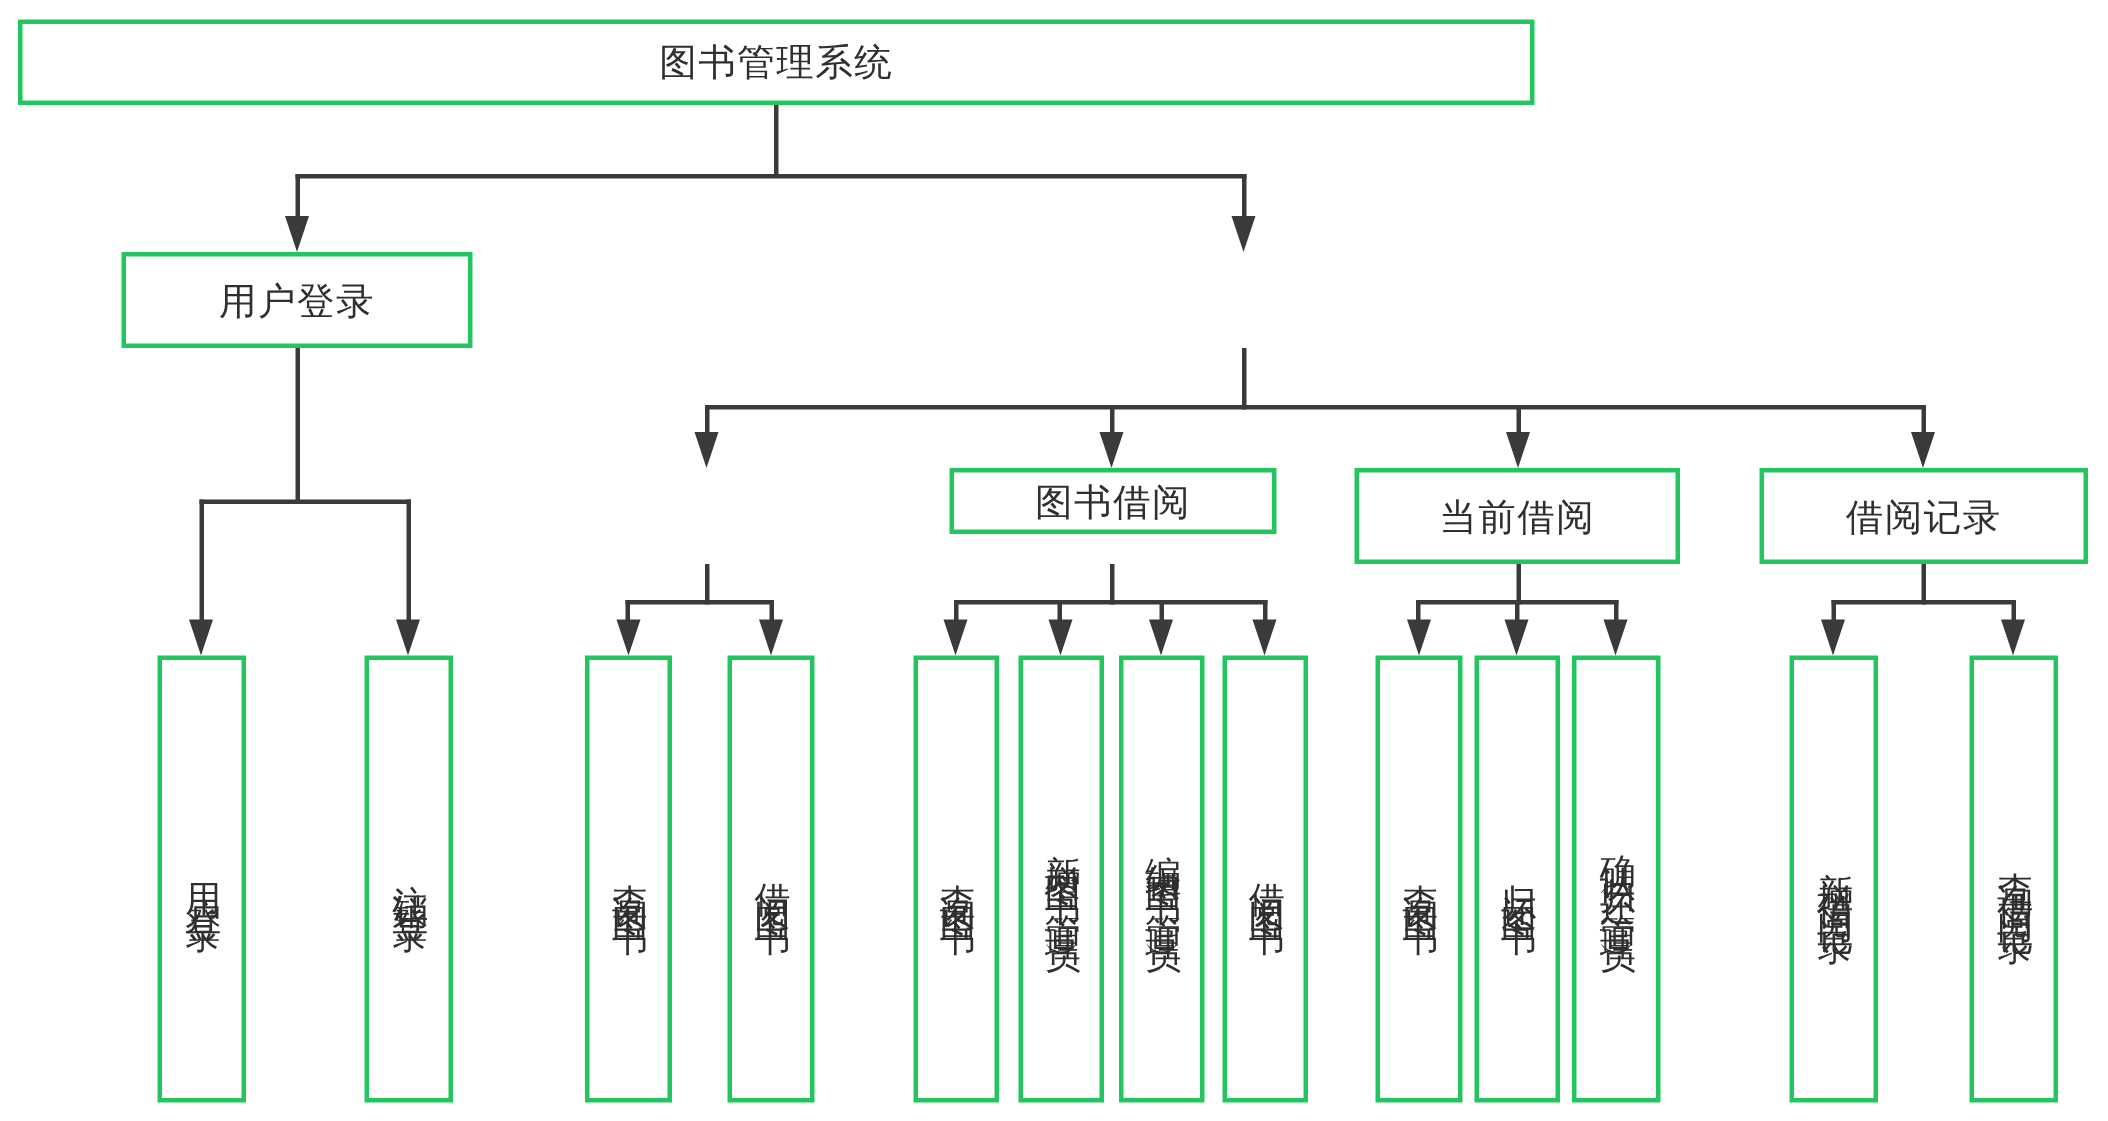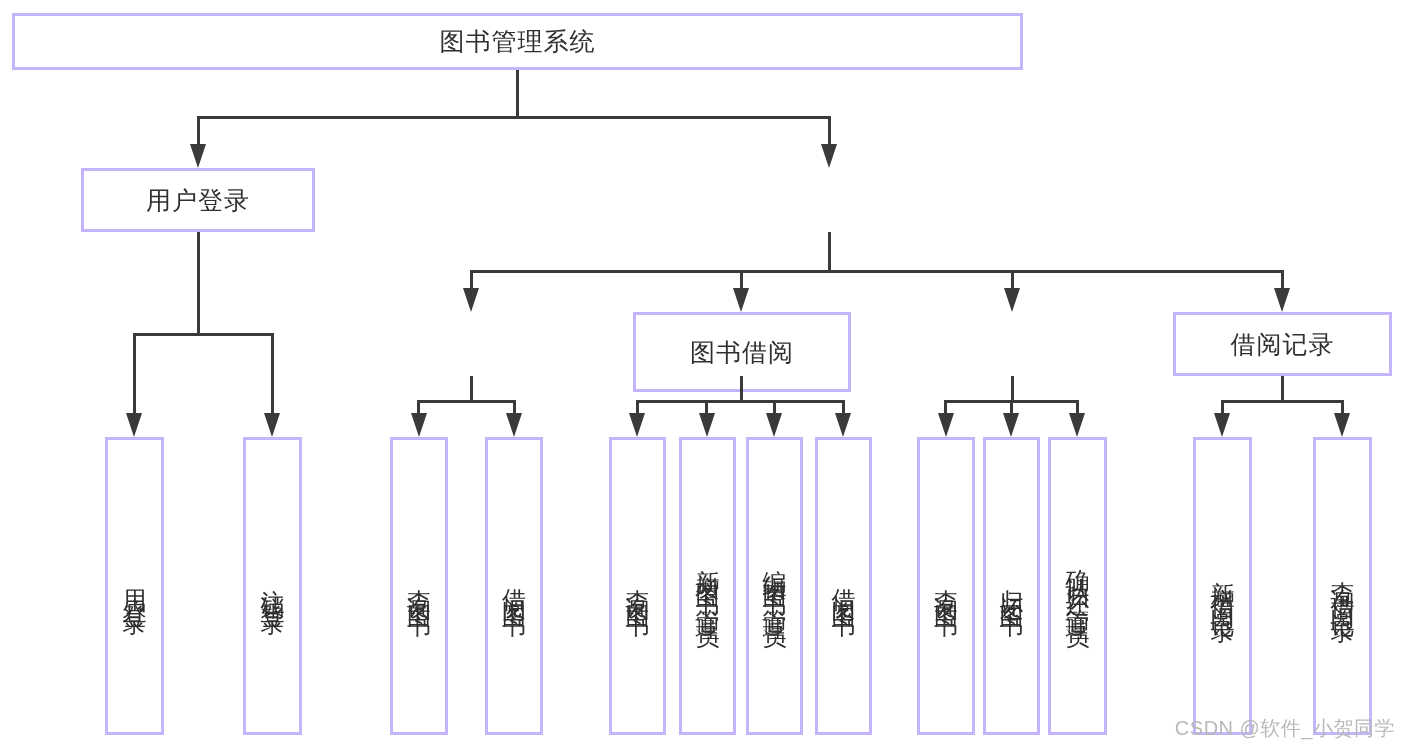--- a/index.html
+++ b/index.html
@@ -11,21 +11,21 @@
   #canvas {
     position: relative;
     width: 1405px;
     height: 747px;
     background: #ffffff;
     overflow: hidden;
   }
   .box {
     position: absolute;
     box-sizing: border-box;
-    border: 3px solid #c4b5fd;
+    border: 3px solid #22c55e;
     background: #ffffff;
     display: flex;
     align-items: center;
     justify-content: center;
     color: #2f2f2f;
   }
   .hlabel {
     font-size: 25px;
     letter-spacing: 1px;
     white-space: nowrap;
@@ -90,22 +90,25 @@
   <div class="line" style="left:470px; top:270px; width:814px; height:3px;"></div>
   <div class="line" style="left:470px; top:270px; width:3px; height:24px;"></div>
   <div class="arrow" style="left:463px; top:288px;"></div>
   <div class="line" style="left:740px; top:270px; width:3px; height:24px;"></div>
   <div class="arrow" style="left:733px; top:288px;"></div>
   <div class="line" style="left:1011px; top:270px; width:3px; height:24px;"></div>
   <div class="arrow" style="left:1004px; top:288px;"></div>
   <div class="line" style="left:1281px; top:270px; width:3px; height:24px;"></div>
   <div class="arrow" style="left:1274px; top:288px;"></div>
 
-  <div class="box" style="left:633px; top:312px; width:218px; height:80px;">
+  <div class="box" style="left:633px; top:312px; width:218px; height:44px;">
     <span class="hlabel">图书借阅</span>
+  </div>
+  <div class="box" style="left:903px; top:312px; width:217px; height:64px;">
+    <span class="hlabel">当前借阅</span>
   </div>
   <div class="box" style="left:1173px; top:312px; width:219px; height:64px;">
     <span class="hlabel">借阅记录</span>
   </div>
 
   <div class="line" style="left:470px; top:376px; width:3px; height:27px;"></div>
   <div class="line" style="left:417px; top:400px; width:99px; height:3px;"></div>
   <div class="line" style="left:417px; top:400px; width:3px; height:20px;"></div>
   <div class="arrow" style="left:411px; top:413px;"></div>
   <div class="line" style="left:513px; top:400px; width:3px; height:20px;"></div>
@@ -171,15 +174,14 @@
   <div class="box leaf" style="left:1048px; top:437px; width:59px; height:298px;">
     <span class="vlabel">确认归还（管理员）</span>
   </div>
   <div class="box leaf" style="left:1193px; top:437px; width:59px; height:298px;">
     <span class="vlabel">新增借阅记录</span>
   </div>
   <div class="box leaf" style="left:1313px; top:437px; width:59px; height:298px;">
     <span class="vlabel">查询借阅记录</span>
   </div>
 
-  <div class="watermark">CSDN @软件_小贺同学</div>
 
 </div>
 
 </body></html>

